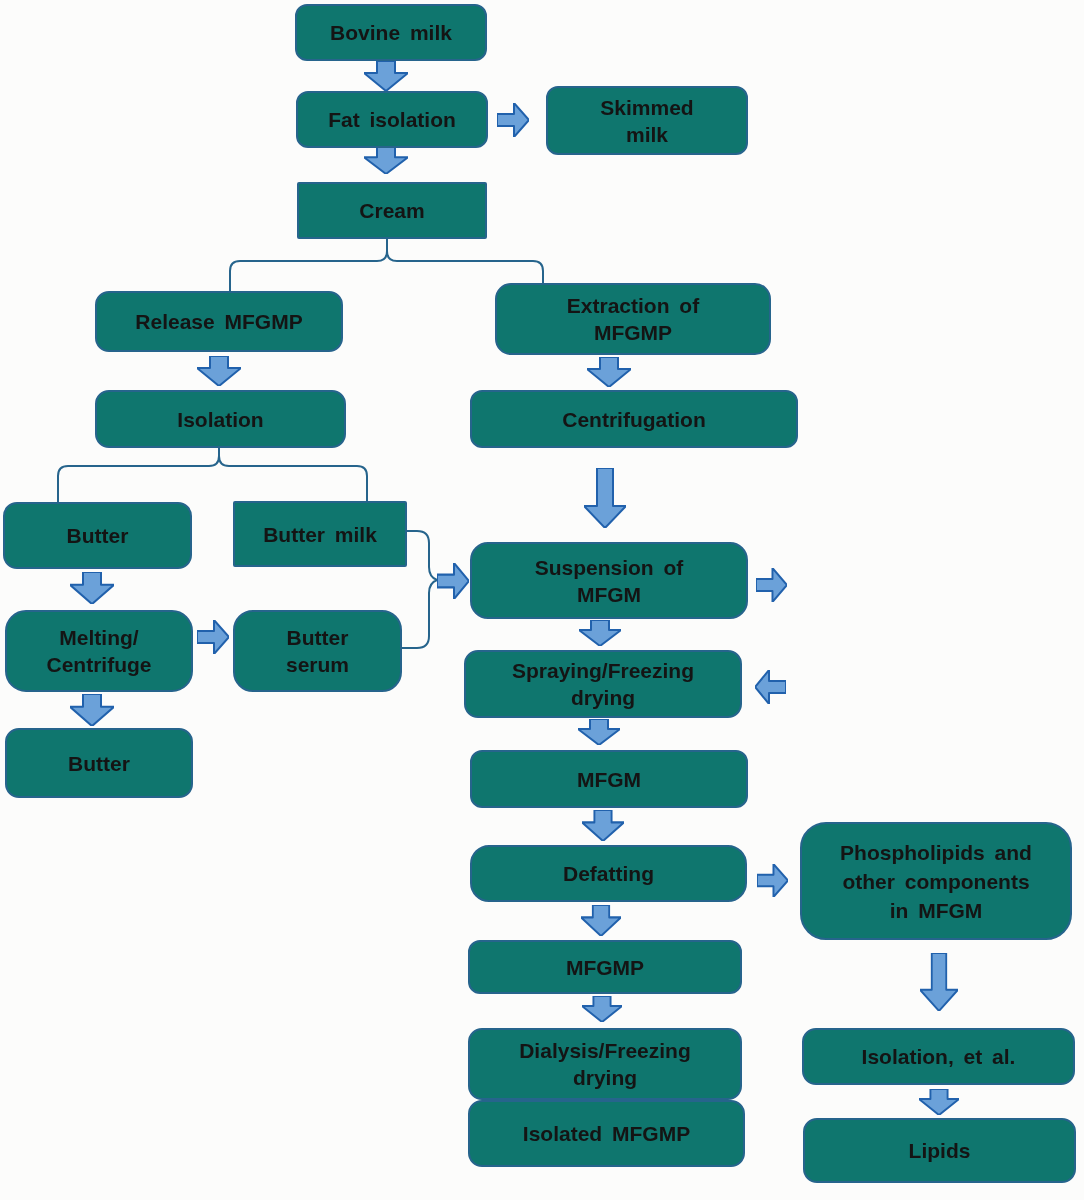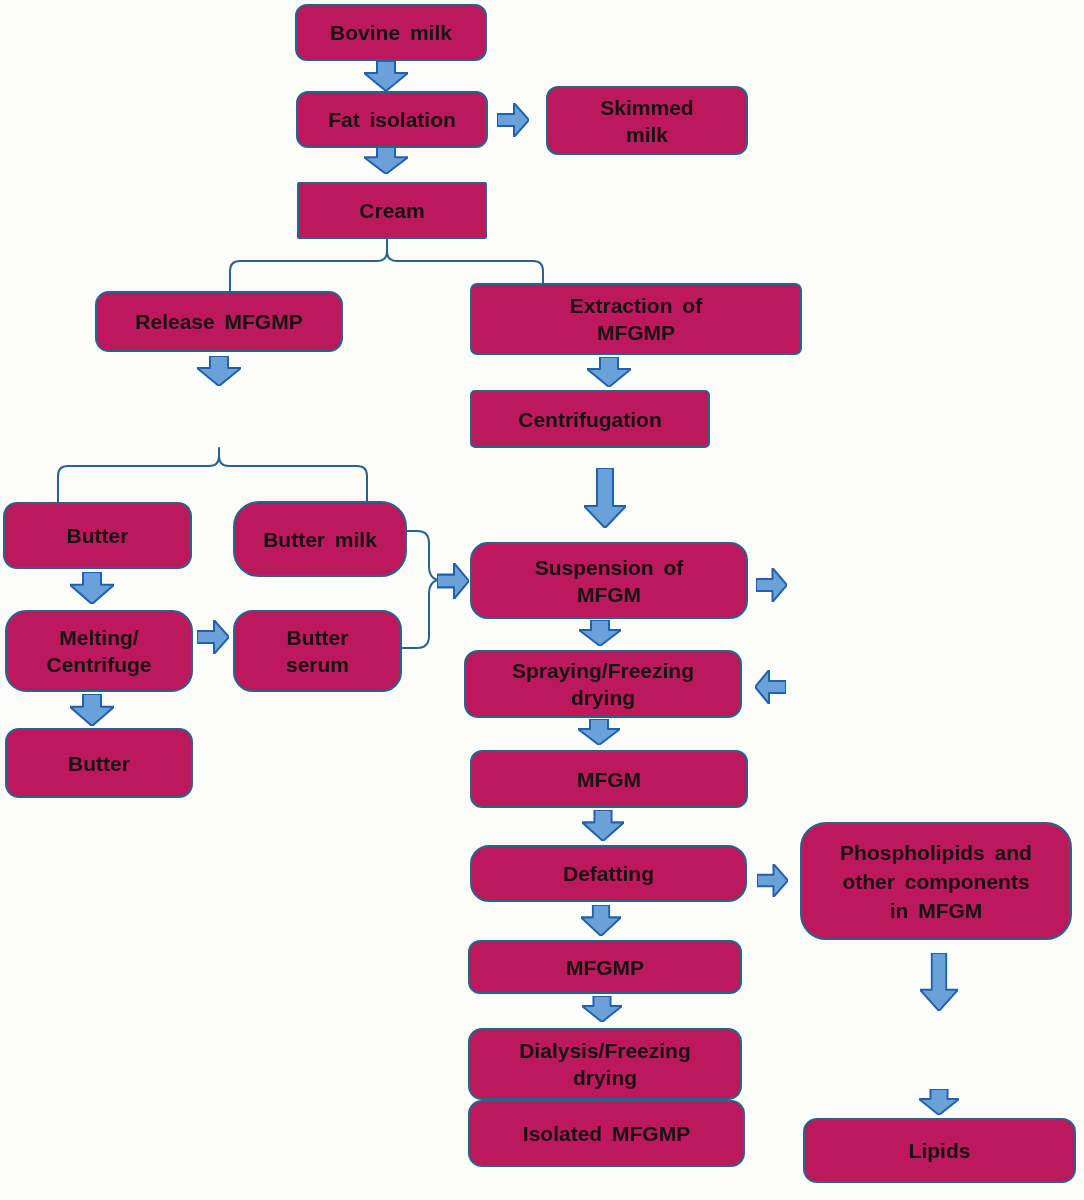--- a/index.html
+++ b/index.html
@@ -9,21 +9,21 @@
     background:#fcfcfb;
     font-family:"Liberation Sans", sans-serif;
     overflow:hidden;
     --border:#26648c;
   }
   .connectors{position:absolute;left:0;top:0;width:1084px;height:1200px;}
   .connectors path{fill:none;stroke:var(--border);stroke-width:2;stroke-linecap:round;}
   .flow-box{
     position:absolute;
     box-sizing:border-box;
-    background:#be185d;
+    background:#0f766e;
     border:2px solid var(--border);
     display:flex;align-items:center;justify-content:center;
     text-align:center;
     font-weight:700;
     font-size:21px;
     line-height:27px;
     color:#141414;
     word-spacing:4px;
     z-index:2;
   }
@@ -55,31 +55,34 @@
   <div class="flow-box" style="left:546px;top:86px;width:202px;height:69px;border-radius:12px">
       <span class="lbl">Skimmed
 milk</span>
     </div>
   <div class="flow-box" style="left:297px;top:182px;width:190px;height:57px;border-radius:2px">
       <span class="lbl">Cream</span>
     </div>
   <div class="flow-box" style="left:95px;top:291px;width:248px;height:61px;border-radius:14px">
       <span class="lbl">Release MFGMP</span>
     </div>
-  <div class="flow-box" style="left:470px;top:283px;width:332px;height:72px;border-radius:7px">
+  <div class="flow-box" style="left:495px;top:283px;width:276px;height:72px;border-radius:16px">
       <span class="lbl">Extraction of
 MFGMP</span>
     </div>
-  <div class="flow-box" style="left:470px;top:390px;width:240px;height:58px;border-radius:5px">
+  <div class="flow-box" style="left:95px;top:390px;width:251px;height:58px;border-radius:14px">
+      <span class="lbl">Isolation</span>
+    </div>
+  <div class="flow-box" style="left:470px;top:390px;width:328px;height:58px;border-radius:12px">
       <span class="lbl">Centrifugation</span>
     </div>
   <div class="flow-box" style="left:3px;top:502px;width:189px;height:67px;border-radius:14px">
       <span class="lbl">Butter</span>
     </div>
-  <div class="flow-box" style="left:233px;top:501px;width:174px;height:76px;border-radius:26px">
+  <div class="flow-box" style="left:233px;top:501px;width:174px;height:66px;border-radius:2px">
       <span class="lbl">Butter milk</span>
     </div>
   <div class="flow-box" style="left:5px;top:610px;width:188px;height:82px;border-radius:21px">
       <span class="lbl">Melting/
 Centrifuge</span>
     </div>
   <div class="flow-box" style="left:233px;top:610px;width:169px;height:82px;border-radius:20px">
       <span class="lbl">Butter
 serum</span>
     </div>
@@ -108,20 +111,23 @@
 drying</span>
     </div>
   <div class="flow-box" style="left:468px;top:1100px;width:277px;height:67px;border-radius:14px">
       <span class="lbl">Isolated MFGMP</span>
     </div>
   <div class="flow-box phos" style="left:800px;top:822px;width:272px;height:118px;border-radius:26px">
       <span class="lbl">Phospholipids and
 other components
 in MFGM</span>
     </div>
+  <div class="flow-box" style="left:802px;top:1028px;width:273px;height:57px;border-radius:14px">
+      <span class="lbl">Isolation, et al.</span>
+    </div>
   <div class="flow-box" style="left:803px;top:1118px;width:273px;height:65px;border-radius:14px">
       <span class="lbl">Lipids</span>
     </div>
 
   <div class="arrow" style="left:364px;top:61px;width:44px;height:30px">
       <svg width="100%" height="100%" viewBox="0 0 44 30" preserveAspectRatio="none">
         <polygon points="13,0 31,0 31,12 44,12 22,30 0,12 13,12" fill="#6ba1d9" stroke="#2161ac" stroke-width="2" stroke-linejoin="round"></polygon>
       </svg>
     </div>
   <div class="arrow" style="left:497px;top:103px;width:32px;height:34px">

